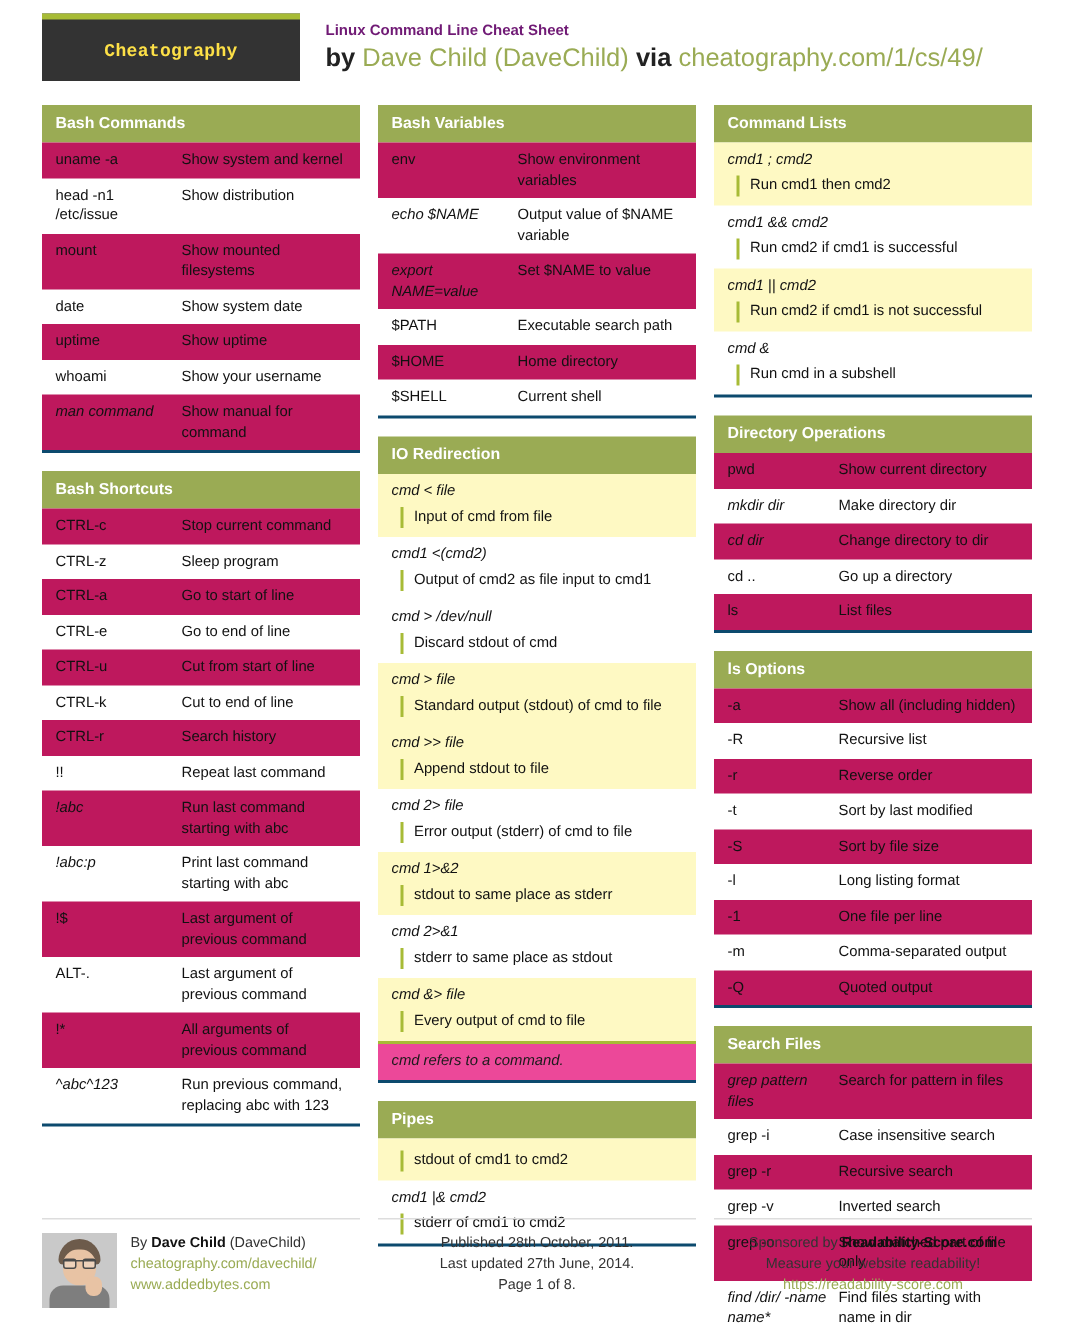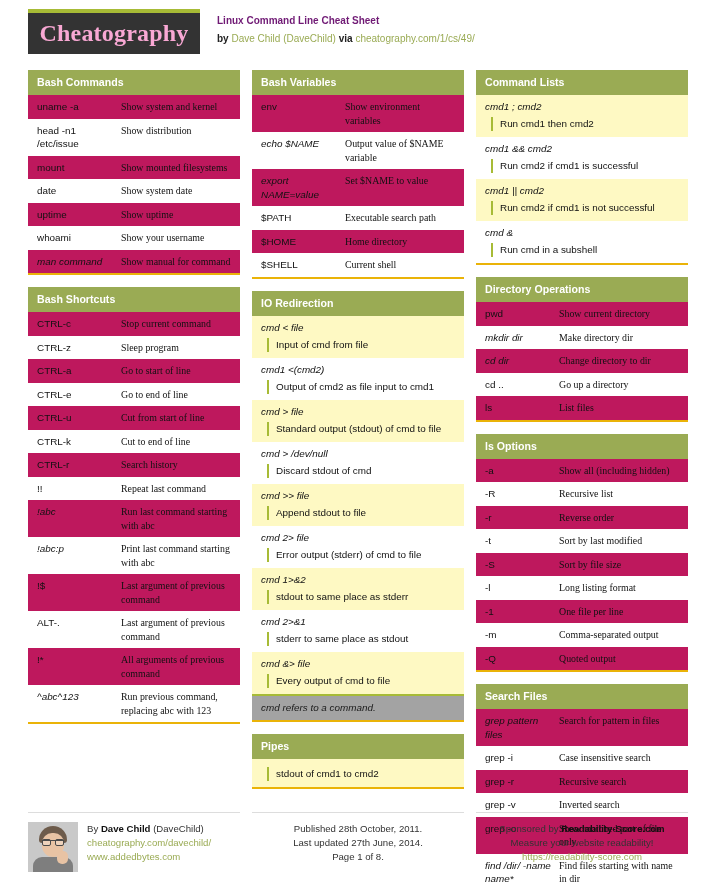--- a/index.html
+++ b/index.html
@@ -15,65 +15,65 @@
   
   .page { width:720px; height:886px; position:relative; padding:0 28px; }
   .header { display:flex; align-items:flex-start; padding-top:9px; height:62px; }
   .logo {
     width:172px; height:45px; background:#333333;
     border-top:4px solid #a7bb36;
     display:flex; align-items:center; justify-content:center;
     flex:0 0 172px;
   }
   .logo-text {
-    color:#f9a8d4; font-family:Liberation Serif, serif;
-    font-size:24px; font-weight:bold; letter-spacing:.2px;
+    color:#fde047; font-family:Liberation Mono, monospace;
+    font-size:12px; font-weight:bold; letter-spacing:.2px;
   }
   .title-block { margin-left:17px; padding-top:3px; }
   .sheet-title {
     font-size:10px; color:#701a75; line-height:17px; font-weight:bold;
     white-space:nowrap;
   }
-  .byline { font-size:10px; line-height:16px; margin-top:2px; white-space:nowrap; }
+  .byline { font-size:17px; line-height:16px; margin-top:2px; white-space:nowrap; }
   .byline .lbl { color:#222; font-weight:bold; }
   .byline .grn { color:#9aab54; }
   .byline a { color:#9aab54; text-decoration:none; }
 
   
   .columns { display:flex; gap:12px; margin-top:8px; }
   .col { width:212px; flex:0 0 212px; }
   .col.c3 { width:212px; flex:0 0 212px; }
 
   
-  .section { margin-bottom:12px; border-bottom:2px solid #eab308; }
+  .section { margin-bottom:12px; border-bottom:2px solid #0c4a6e; }
   .sec-head {
     background:#9aab54; color:#ffffff; font-weight:bold;
     font-size:10.6px; padding:6px 8px 6px 9px; line-height:13px;
   }
 
   
   .row { display:flex; font-size:9.9px; line-height:13.5px; padding:5px 8px 5px 9px; }
   .row.alt { background:#be185d; }
   .row .k { flex:0 0 84px; padding-right:6px; color:#111; }
-  .row .v { flex:1 1 auto; color:#111;font-family:Liberation Serif, serif; }
+  .row .v { flex:1 1 auto; color:#111; }
   .col.c3 .row .k { flex:0 0 74px; }
   .cmd { color:#b0ba6a; }
   .cmd em, .em { font-style:italic; }
 
   
   .crow { font-size:9.9px; line-height:14px; padding:5px 8px 6px 9px; }
   .crow.alt { background:#fef9c3; }
   .crow .code { font-style:italic; color:#111; }
   .crow .desc {
     margin-top:3px; margin-left:6px; padding-left:7px;
     border-left:2px solid #a7bb36; color:#111;
   }
   .note {
     font-size:9.9px; line-height:14px; padding:5px 8px 5px 9px;
-    border-top:2px solid #a7bb36; background:#a3a3a3;
+    border-top:2px solid #a7bb36; background:#ec4899;
   }
 
   
   .footer {
     position:absolute; left:28px; right:28px; bottom:14px;
     display:flex; gap:12px;
   }
   .fcol { width:212px; flex:0 0 212px; border-top:1px solid #dddddd; padding-top:9px;
           display:flex; font-size:9.6px; line-height:14px; color:#333; }
   .avatar {
@@ -250,28 +250,28 @@
       <div class="section">
         <div class="sec-head">IO Redirection</div>
         <div class="crow alt">
             <div class="code">cmd &lt; file</div>
             <div class="desc">Input of cmd from file</div>
           </div>
         <div class="crow">
             <div class="code">cmd1 &lt;(cmd2)</div>
             <div class="desc">Output of cmd2 as file input to cmd1</div>
           </div>
+        <div class="crow">
+            <div class="code">cmd &gt; /dev/null</div>
+            <div class="desc">Discard stdout of cmd</div>
+          </div>
         <div class="crow alt">
             <div class="code">cmd &gt; file</div>
             <div class="desc">Standard output (stdout) of cmd to file</div>
           </div>
-        <div class="crow">
-            <div class="code">cmd &gt; /dev/null</div>
-            <div class="desc">Discard stdout of cmd</div>
-          </div>
         <div class="crow alt">
             <div class="code">cmd &gt;&gt; file</div>
             <div class="desc">Append stdout to file</div>
           </div>
         <div class="crow">
             <div class="code">cmd 2&gt; file</div>
             <div class="desc">Error output (stderr) of cmd to file</div>
           </div>
         <div class="crow alt">
             <div class="code">cmd 1&gt;&amp;2</div>
@@ -285,20 +285,24 @@
             <div class="code">cmd &amp;&gt; file</div>
             <div class="desc">Every output of cmd to file</div>
           </div>
         <div class="note em">cmd refers to a command.</div>
       </div>
 
       <div class="section">
         <div class="sec-head">Pipes</div>
         <div class="crow alt">
             <div class="desc">stdout of cmd1 to cmd2</div>
+          </div>
+        <div class="crow">
+            <div class="code">cmd1 |&amp; cmd2</div>
+            <div class="desc">stderr of cmd1 to cmd2</div>
           </div>
       </div>
 
     </div>
 
     <div class="col c3">
 
       <div class="section">
         <div class="sec-head">Command Lists</div>
         <div class="crow alt">

